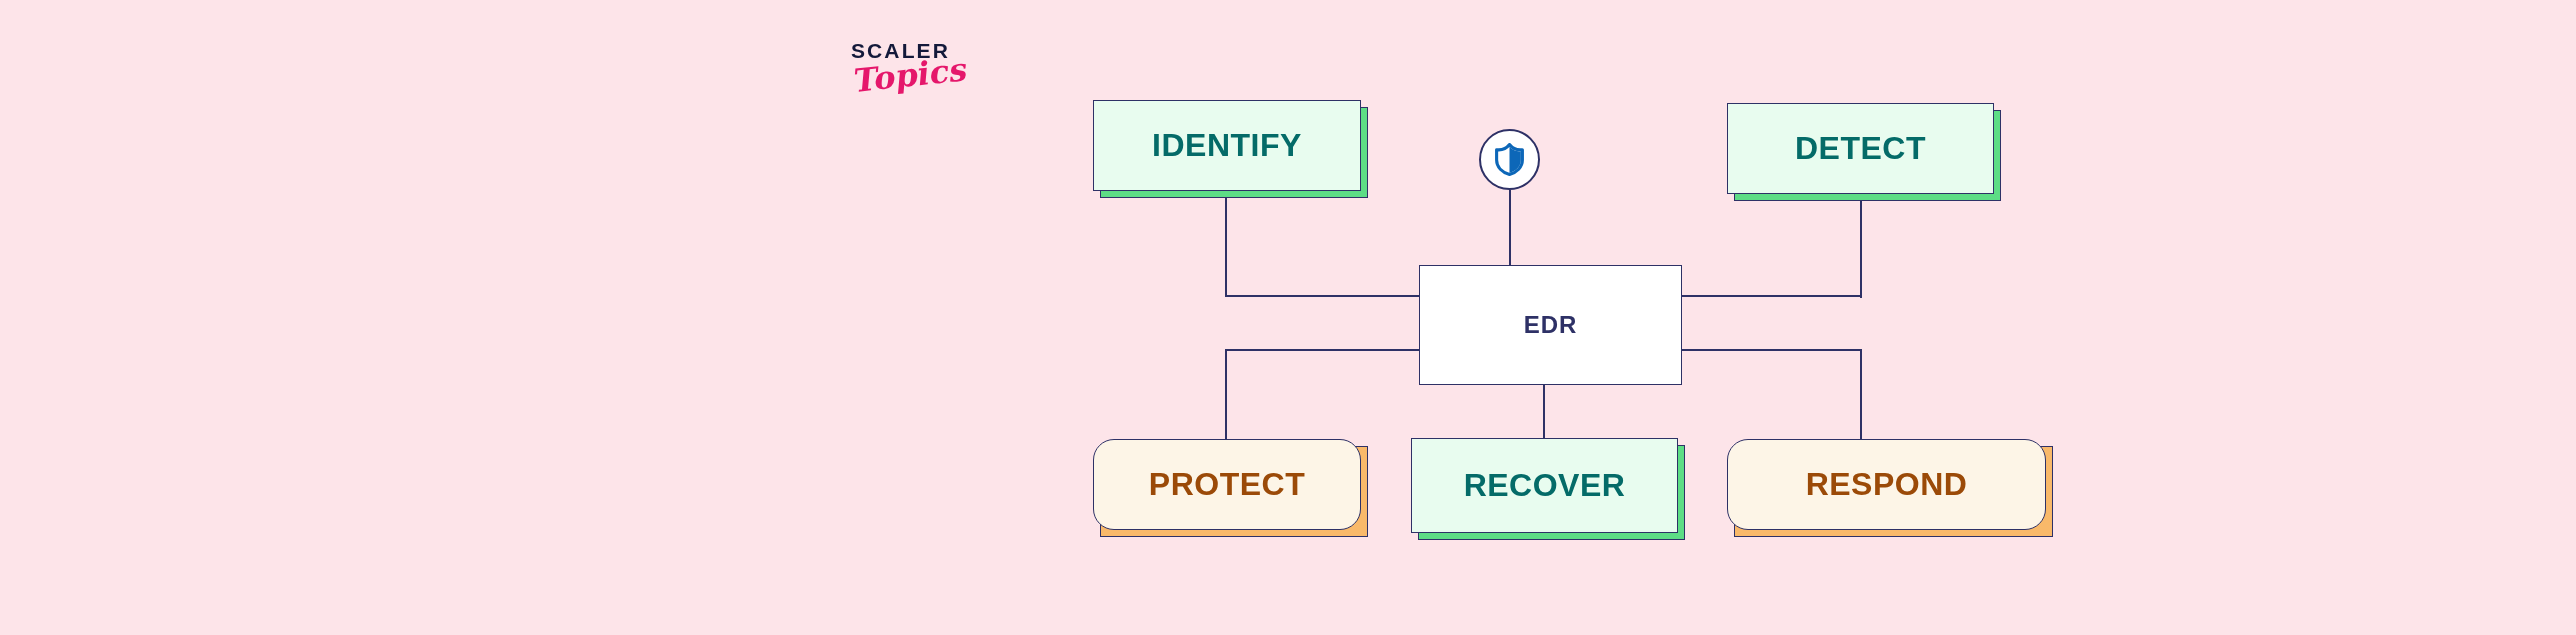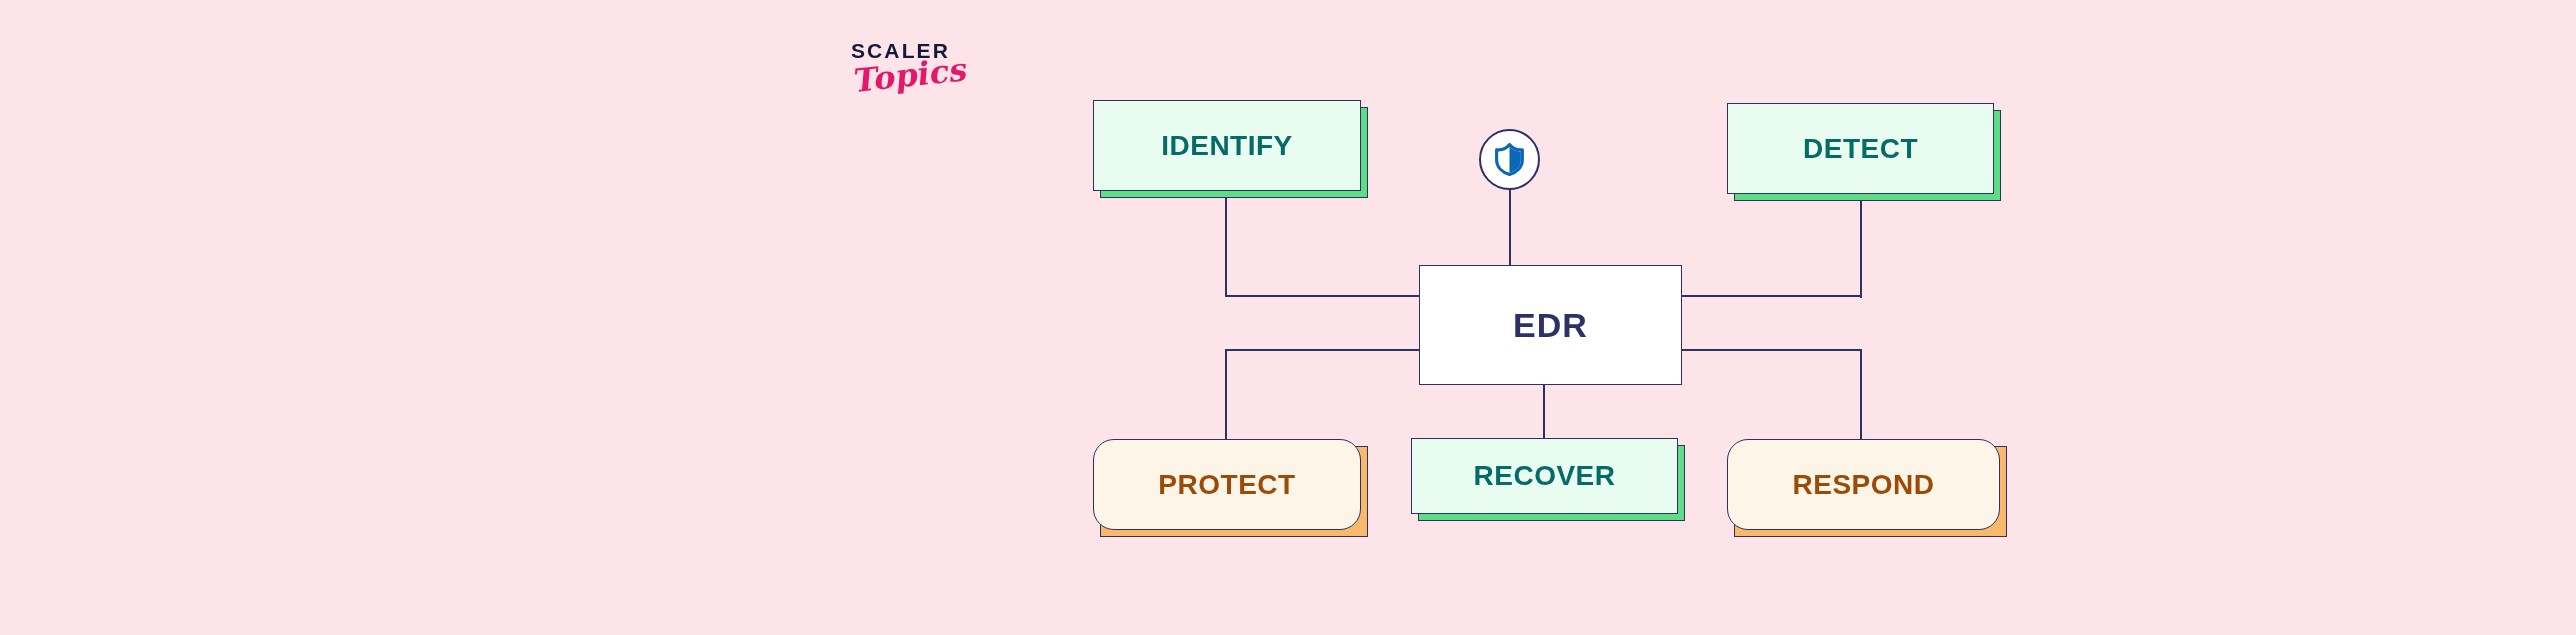--- a/index.html
+++ b/index.html
@@ -82,21 +82,21 @@
     height: 100%;
     box-sizing: border-box;
     border: 1.5px solid #2e3166;
     display: flex;
     align-items: center;
     justify-content: center;
   }
   .node .label {
     font-family: "Liberation Sans", sans-serif;
     font-weight: 700;
-    font-size: 28px;
+    font-size: 32px;
     letter-spacing: 0.5px;
     white-space: nowrap;
   }
 
   
   .node.green .shadow { background: #5ddd85; }
   .node.green .face   { background: #e8fcef; }
   .node.green .label  { color: #046b68; }
 
   
@@ -113,21 +113,21 @@
     box-sizing: border-box;
     background: #ffffff;
     border: 1.5px solid #2e3166;
     display: flex;
     align-items: center;
     justify-content: center;
   }
   #node-edr .label {
     font-family: "Liberation Sans", sans-serif;
     font-weight: 700;
-    font-size: 34px;
+    font-size: 24px;
     letter-spacing: 1px;
     color: #2e3166;
   }
 
   
   #shield-badge {
     position: absolute;
     left: 1479px;
     top: 129px;
     width: 61px;
@@ -139,22 +139,22 @@
     display: flex;
     align-items: center;
     justify-content: center;
   }
   #shield-badge svg { display: block; }
 
   
   #node-identify { left: 1093px; top: 100px; width: 268px; height: 91px; }
   #node-detect   { left: 1727px; top: 103px; width: 267px; height: 91px; border-radius: 12px; }
   #node-protect  { left: 1093px; top: 439px; width: 268px; height: 91px; }
-  #node-recover  { left: 1411px; top: 438px; width: 267px; height: 76px; }
-  #node-respond  { left: 1727px; top: 439px; width: 273px; height: 91px; }
+  #node-recover  { left: 1411px; top: 438px; width: 267px; height: 95px; }
+  #node-respond  { left: 1727px; top: 439px; width: 319px; height: 91px; }
   #node-edr      { left: 1419px; top: 265px; width: 263px; height: 120px; }
 </style>
 </head>
 <body style="background: rgb(253, 228, 233);">
 
 <div id="brand-logo">
   <div class="logo-word">SCALER</div>
   <div class="logo-script">Topics</div>
 </div>
 

